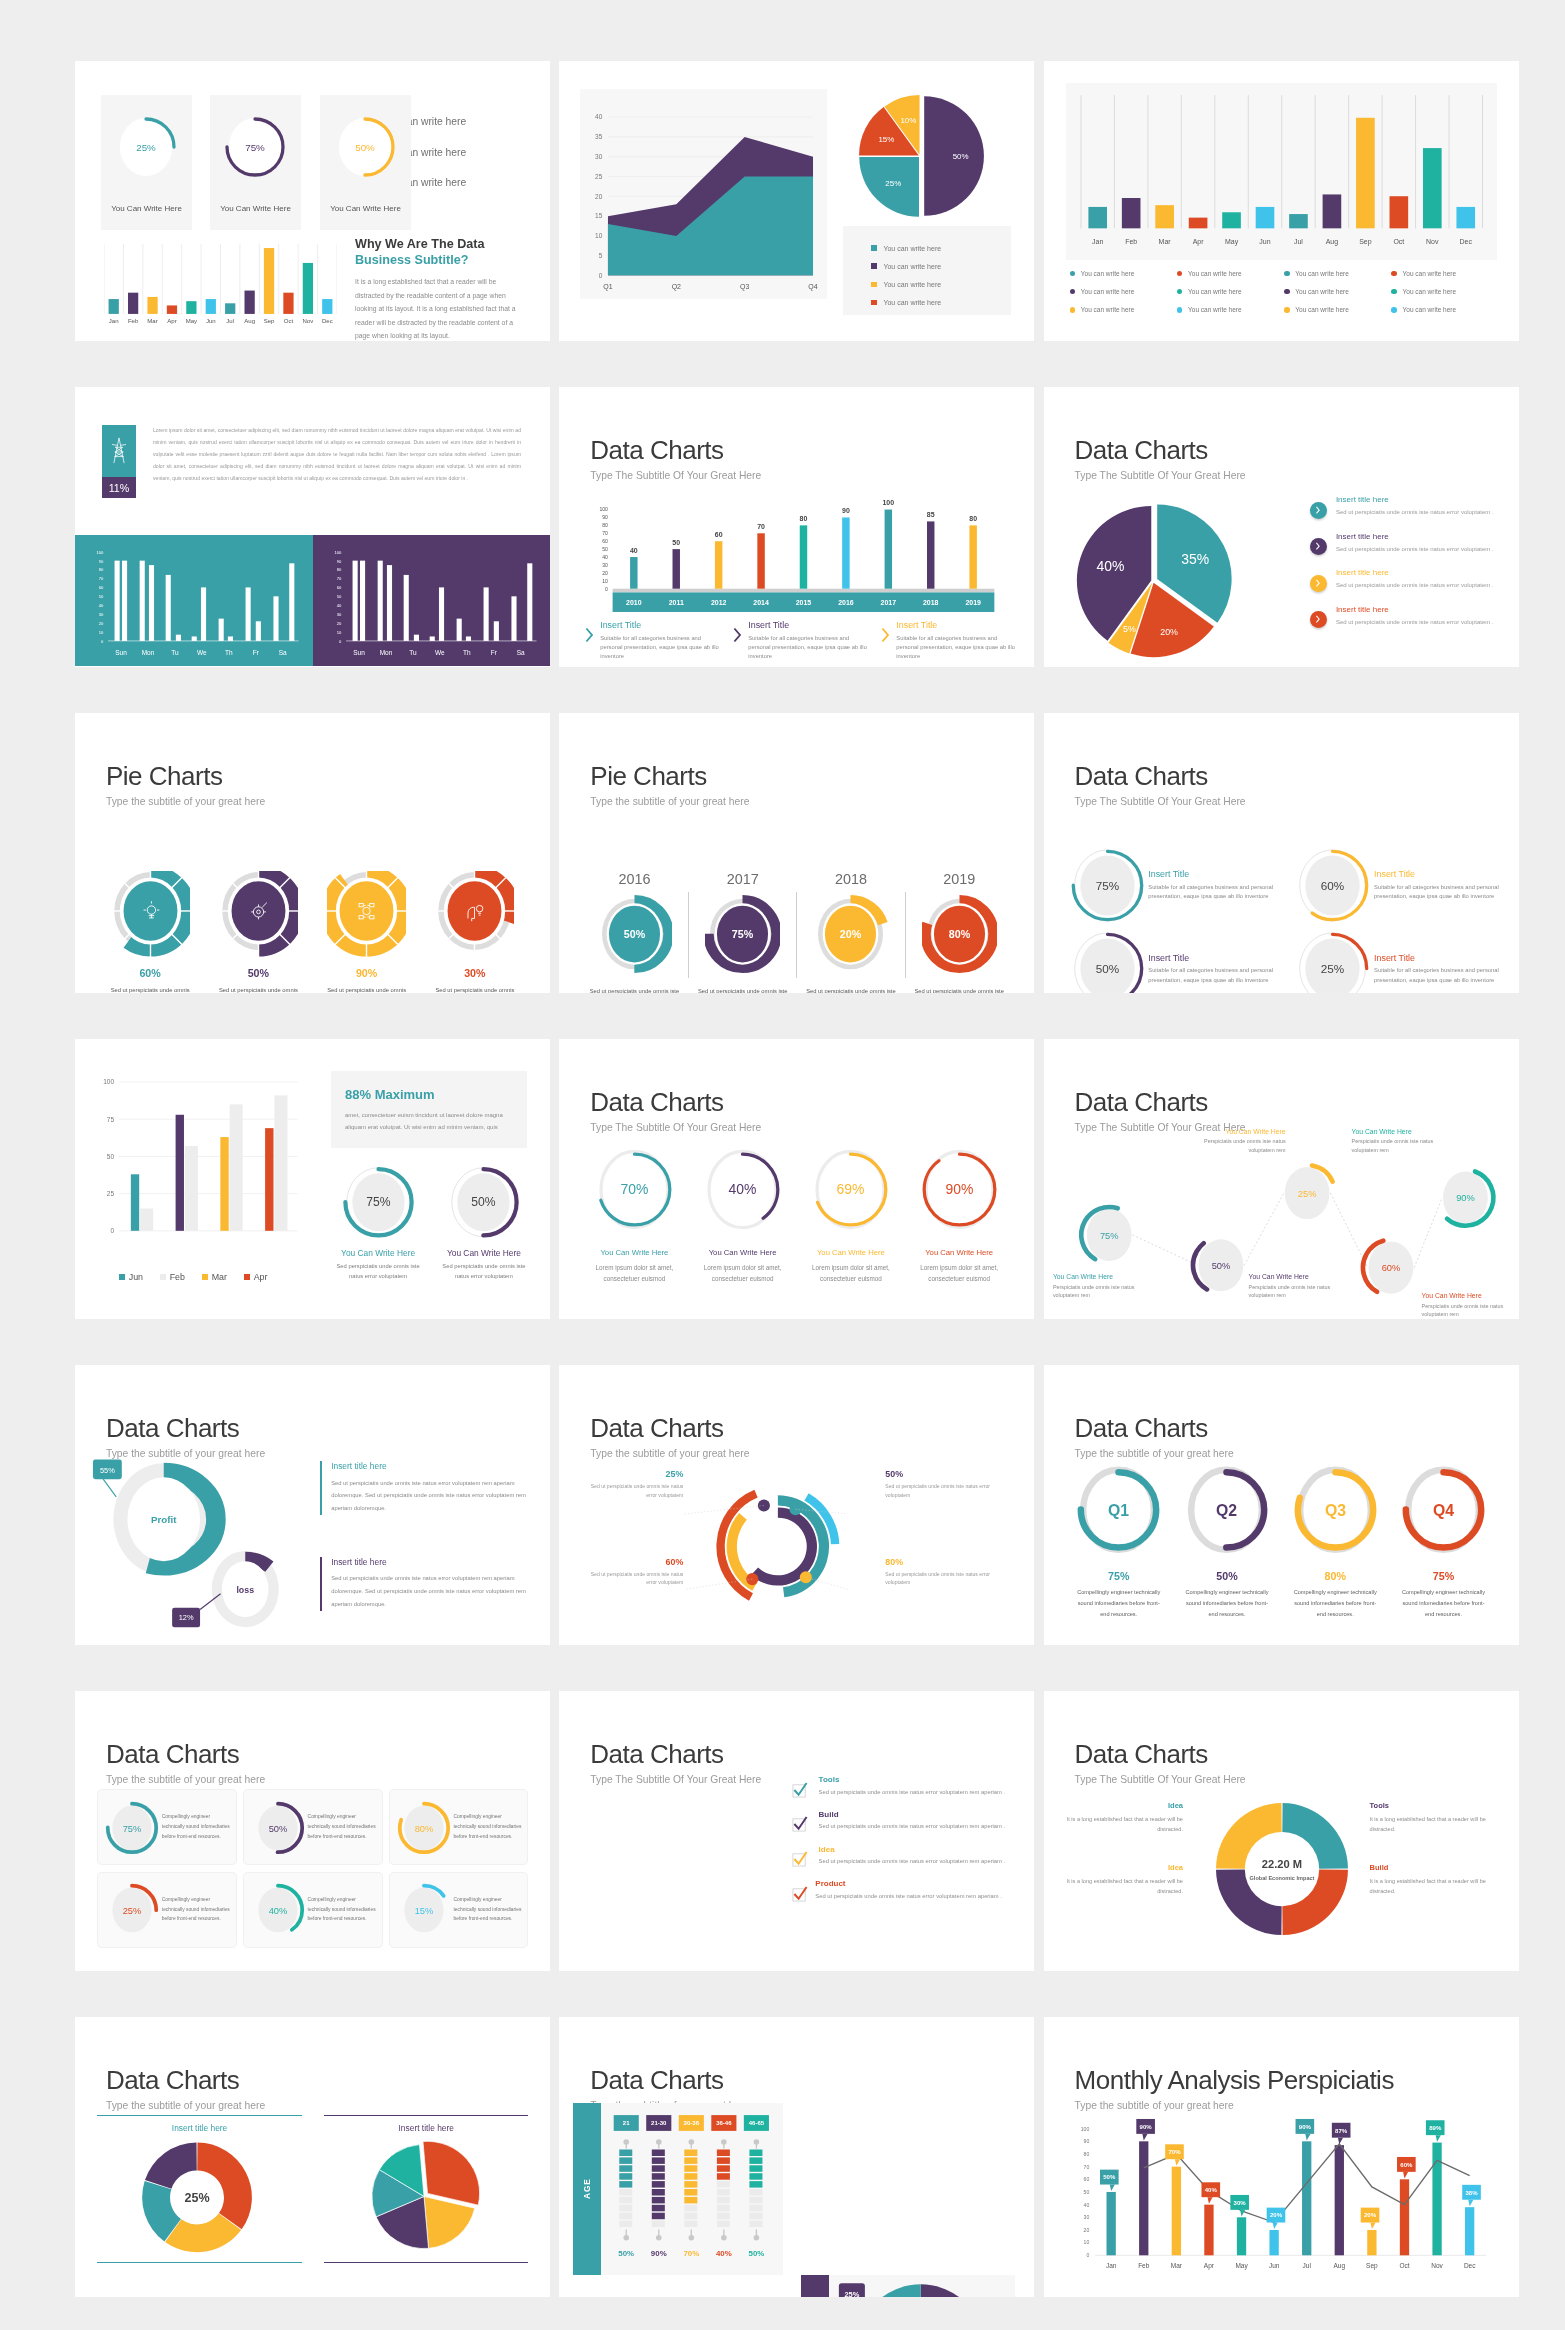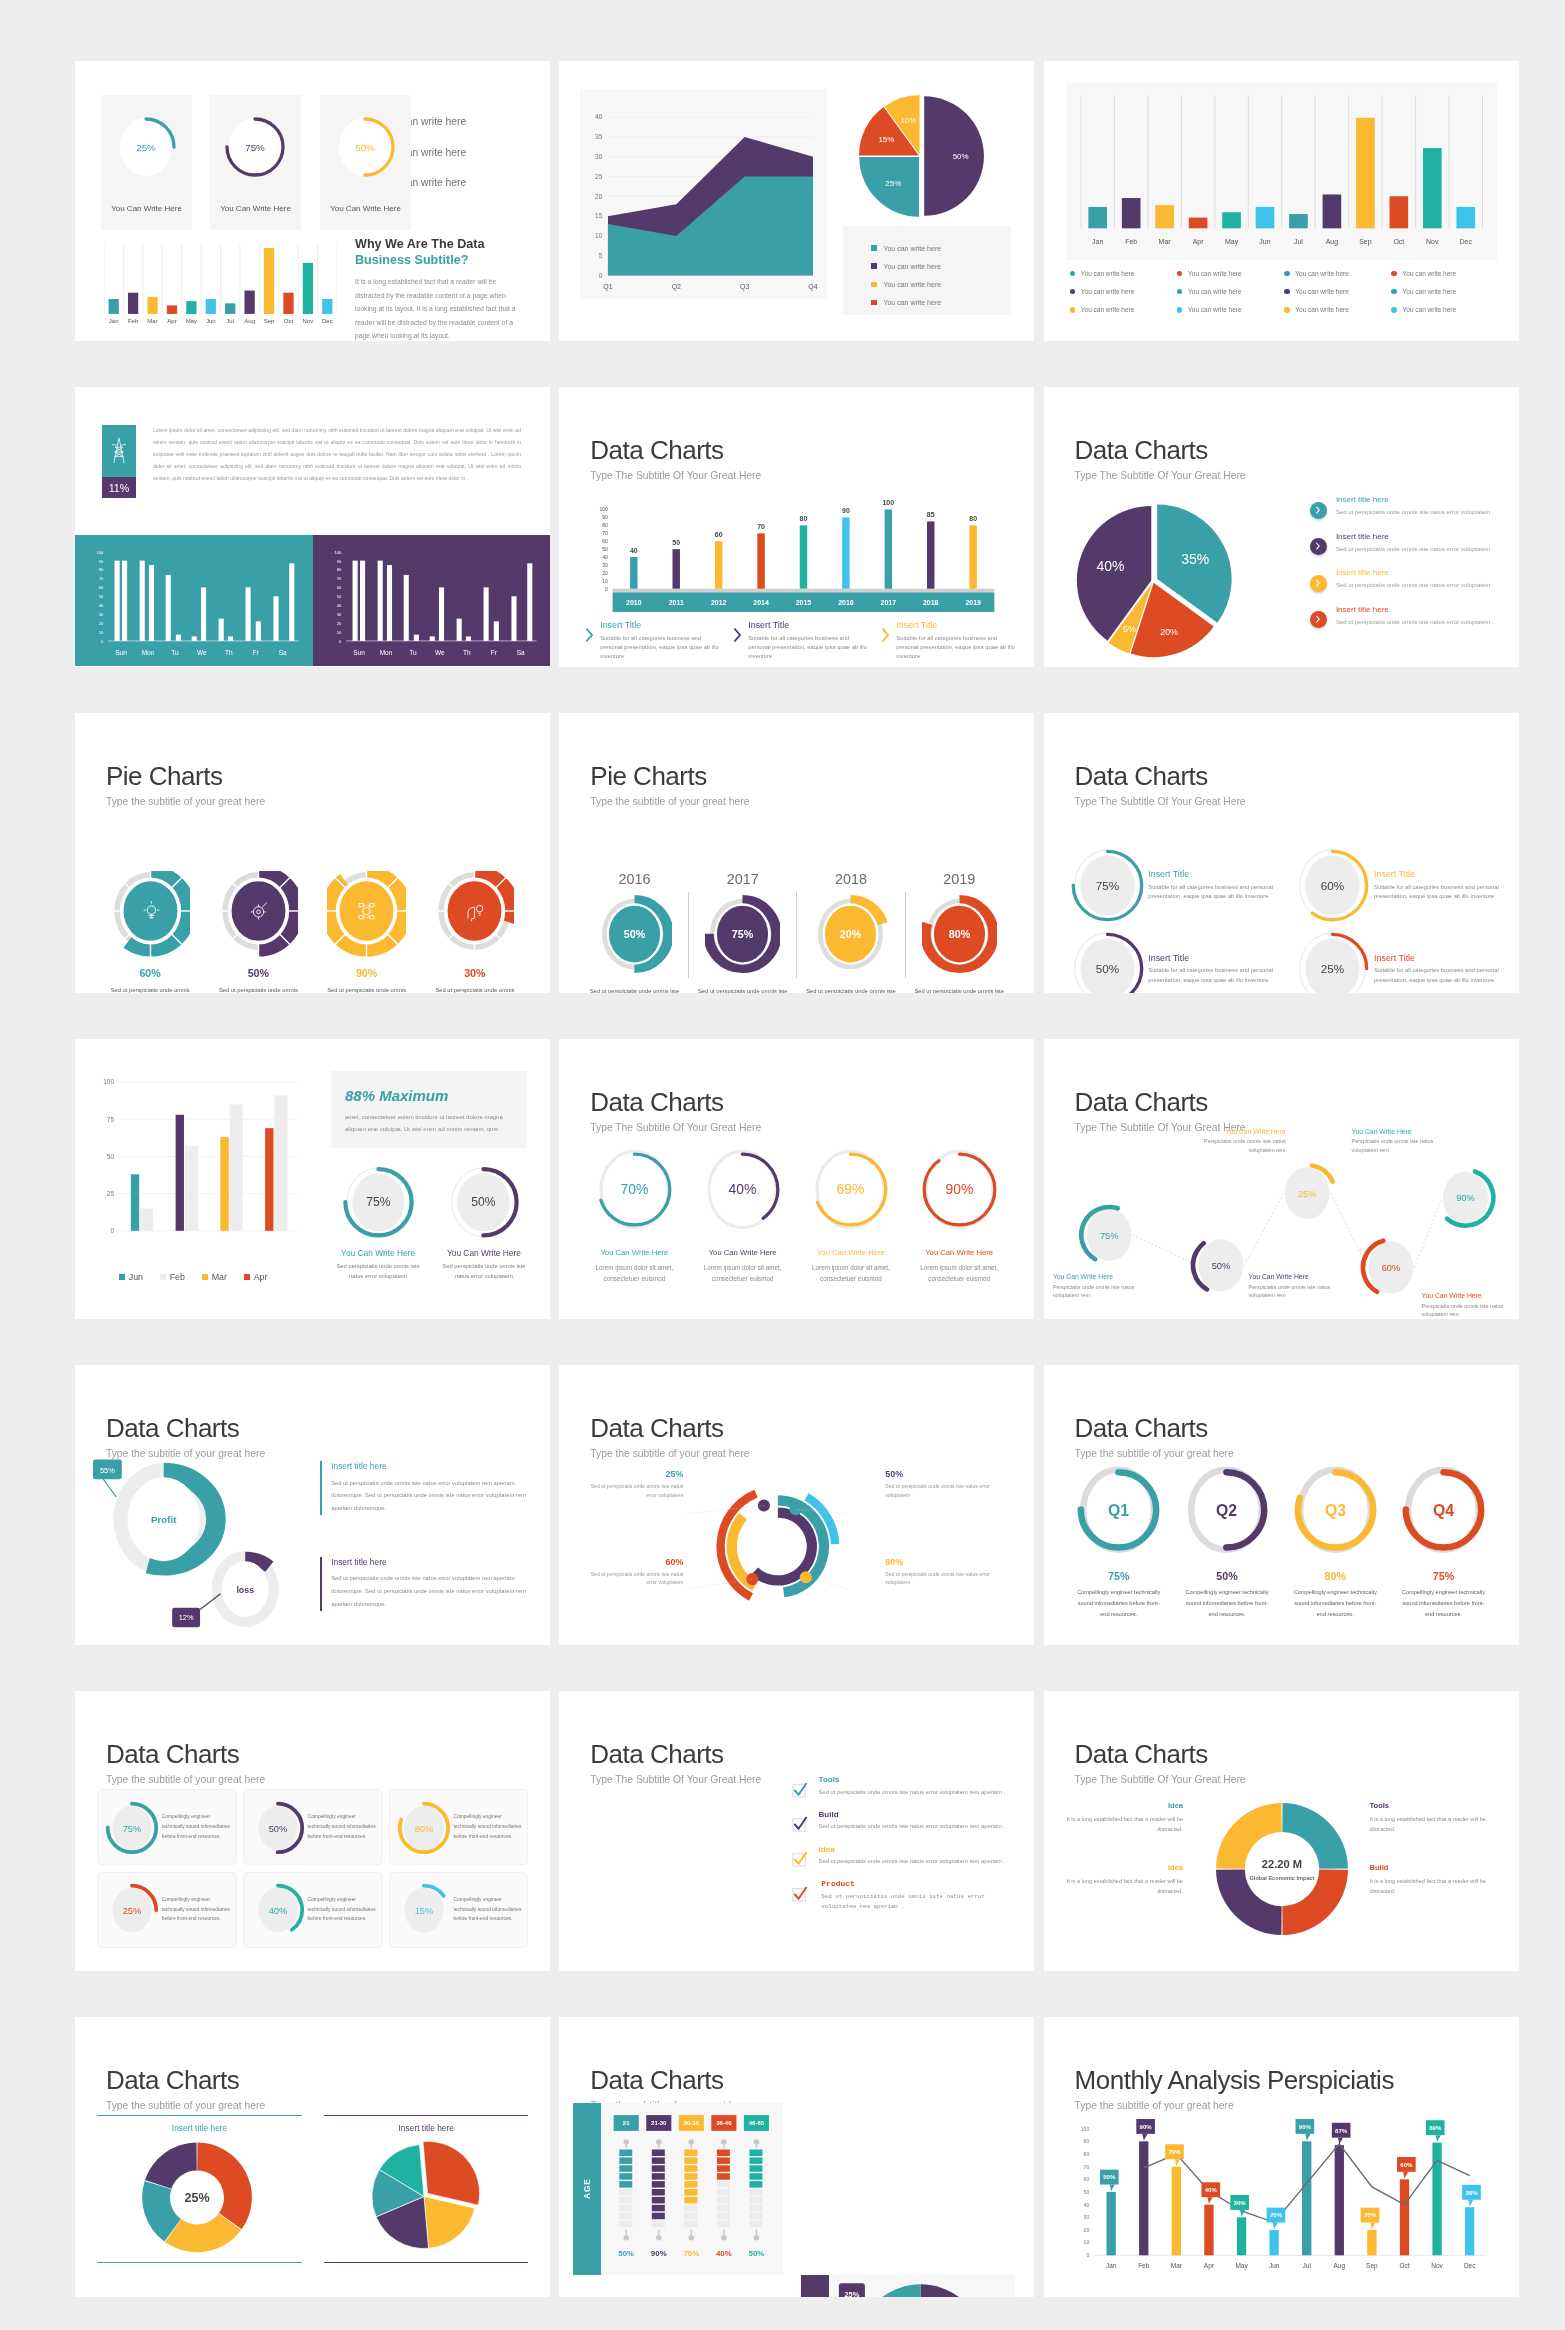--- a/index.html
+++ b/index.html
@@ -730,21 +730,21 @@
         <div style="display:flex;align-items:center;gap:3.7px;">
           <div style="width:6px;height:6px;background:#fbb831;"></div>
           <div style="font-size:8.9px;color:#555;">Mar</div>
         </div>
         <div style="display:flex;align-items:center;gap:3.7px;">
           <div style="width:6px;height:6px;background:#dd4b24;"></div>
           <div style="font-size:8.9px;color:#555;">Apr</div>
         </div>
       </div>
     <div style="position:absolute;left:256px;top:32px;width:196px;height:77px;background:#f4f4f4;padding:16px 14px;">
-      <div style="font-size:15px;font-weight:bold;color:#3aa0a8;font-style:italic;">88% Maximum</div>
+      <div style="font-size:13px;font-weight:bold;color:#3aa0a8;">88% Maximum</div>
       <div style="font-size:6px;color:#8d8d8d;line-height:2;margin-top:6.5px;">amet, consectetuer euism tincidunt ut laoreet dolore magna aliquam erat volutpat. Ut wisi enim ad minim veniam, quis</div>
     </div>
     <div id="s10-rings" style="position:absolute;left:256px;top:125px;width:200px;display:flex;gap:11.7px;">
         <div style="flex:1;text-align:center;"><svg width="75" height="77" viewBox="0 0 160 165">
             <ellipse cx="80" cy="82" rx="56" ry="62" fill="#ededed"></ellipse>
             <ellipse cx="80" cy="82" rx="68" ry="74" fill="none" stroke="#e2e2e2" stroke-width="2"></ellipse>
             <circle cx="80" cy="82" r="71" fill="none" stroke="#3aa0a8" stroke-width="9" stroke-dasharray="334.57961760731297 446.10615680975064" stroke-linecap="round" transform="rotate(-90 80 82)"></circle>
             <text x="80" y="91" fill="#444" font-size="26" text-anchor="middle" font-family="&quot;Liberation Sans&quot;, sans-serif">75%</text>
           </svg><div style="font-size:8.4px;color:#3aa0a8;margin-top:4.7px;">You Can Write Here</div><div style="font-size:5.8px;color:#7e7e7e;line-height:1.7;margin-top:4.7px;padding:0 4.7px;">Sed perspiciatis unde omnis iste natus error voluptatem</div></div>
         <div style="flex:1;text-align:center;"><svg width="75" height="77" viewBox="0 0 160 165">
@@ -1017,21 +1017,21 @@
         <div style="display:flex;gap:10.3px;margin-bottom:10.3px;">
           <div style="flex:0 0 16px;margin-top:6.5px;"><svg width="16" height="16" viewBox="0 0 34 34">
               <rect x="2" y="6" width="26" height="26" fill="none" stroke="#c9c9c9" stroke-width="1.6"></rect>
               <path d="M5 17 L14 27 L31 2" fill="none" stroke="#fbb831" stroke-width="4.2"></path>
             </svg></div>
           <div style="flex:1;">
             <div style="font-size:8px;font-weight:bold;color:#fbb831;margin-bottom:3.7px;">Idea</div>
             <div style="font-size:5.8px;color:#8f8f8f;line-height:1.7;">Sed ut perspiciatis unde omnis iste natus error voluptatem rem aperiam .</div>
           </div>
         </div>
-        <div style="display:flex;gap:13px;margin-bottom:10.3px;font-family:Liberation Mono, monospace;">
+        <div style="display:flex;gap:7px;margin-bottom:10.3px;">
           <div style="flex:0 0 16px;margin-top:6.5px;"><svg width="16" height="16" viewBox="0 0 34 34">
               <rect x="2" y="6" width="26" height="26" fill="none" stroke="#c9c9c9" stroke-width="1.6"></rect>
               <path d="M5 17 L14 27 L31 2" fill="none" stroke="#dd4b24" stroke-width="4.2"></path>
             </svg></div>
           <div style="flex:1;">
             <div style="font-size:8px;font-weight:bold;color:#dd4b24;margin-bottom:3.7px;">Product</div>
             <div style="font-size:5.8px;color:#8f8f8f;line-height:1.7;">Sed ut perspiciatis unde omnis iste natus error voluptatem rem aperiam .</div>
           </div>
         </div>
       </div>

